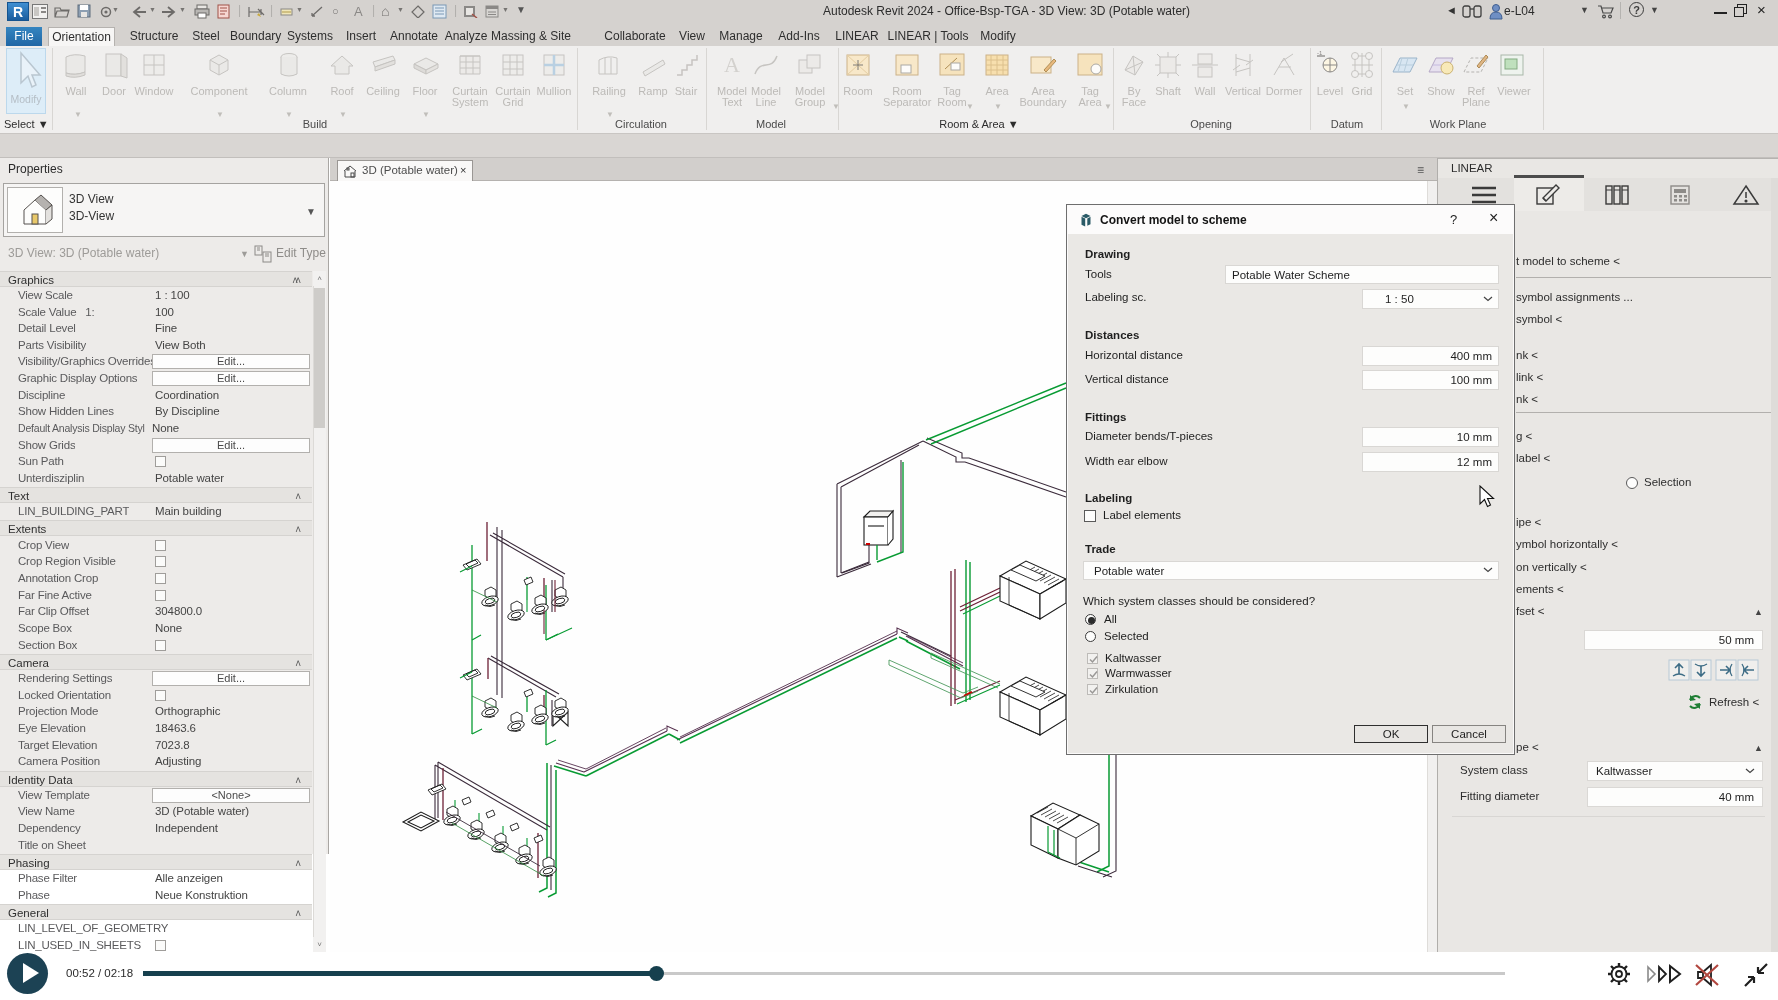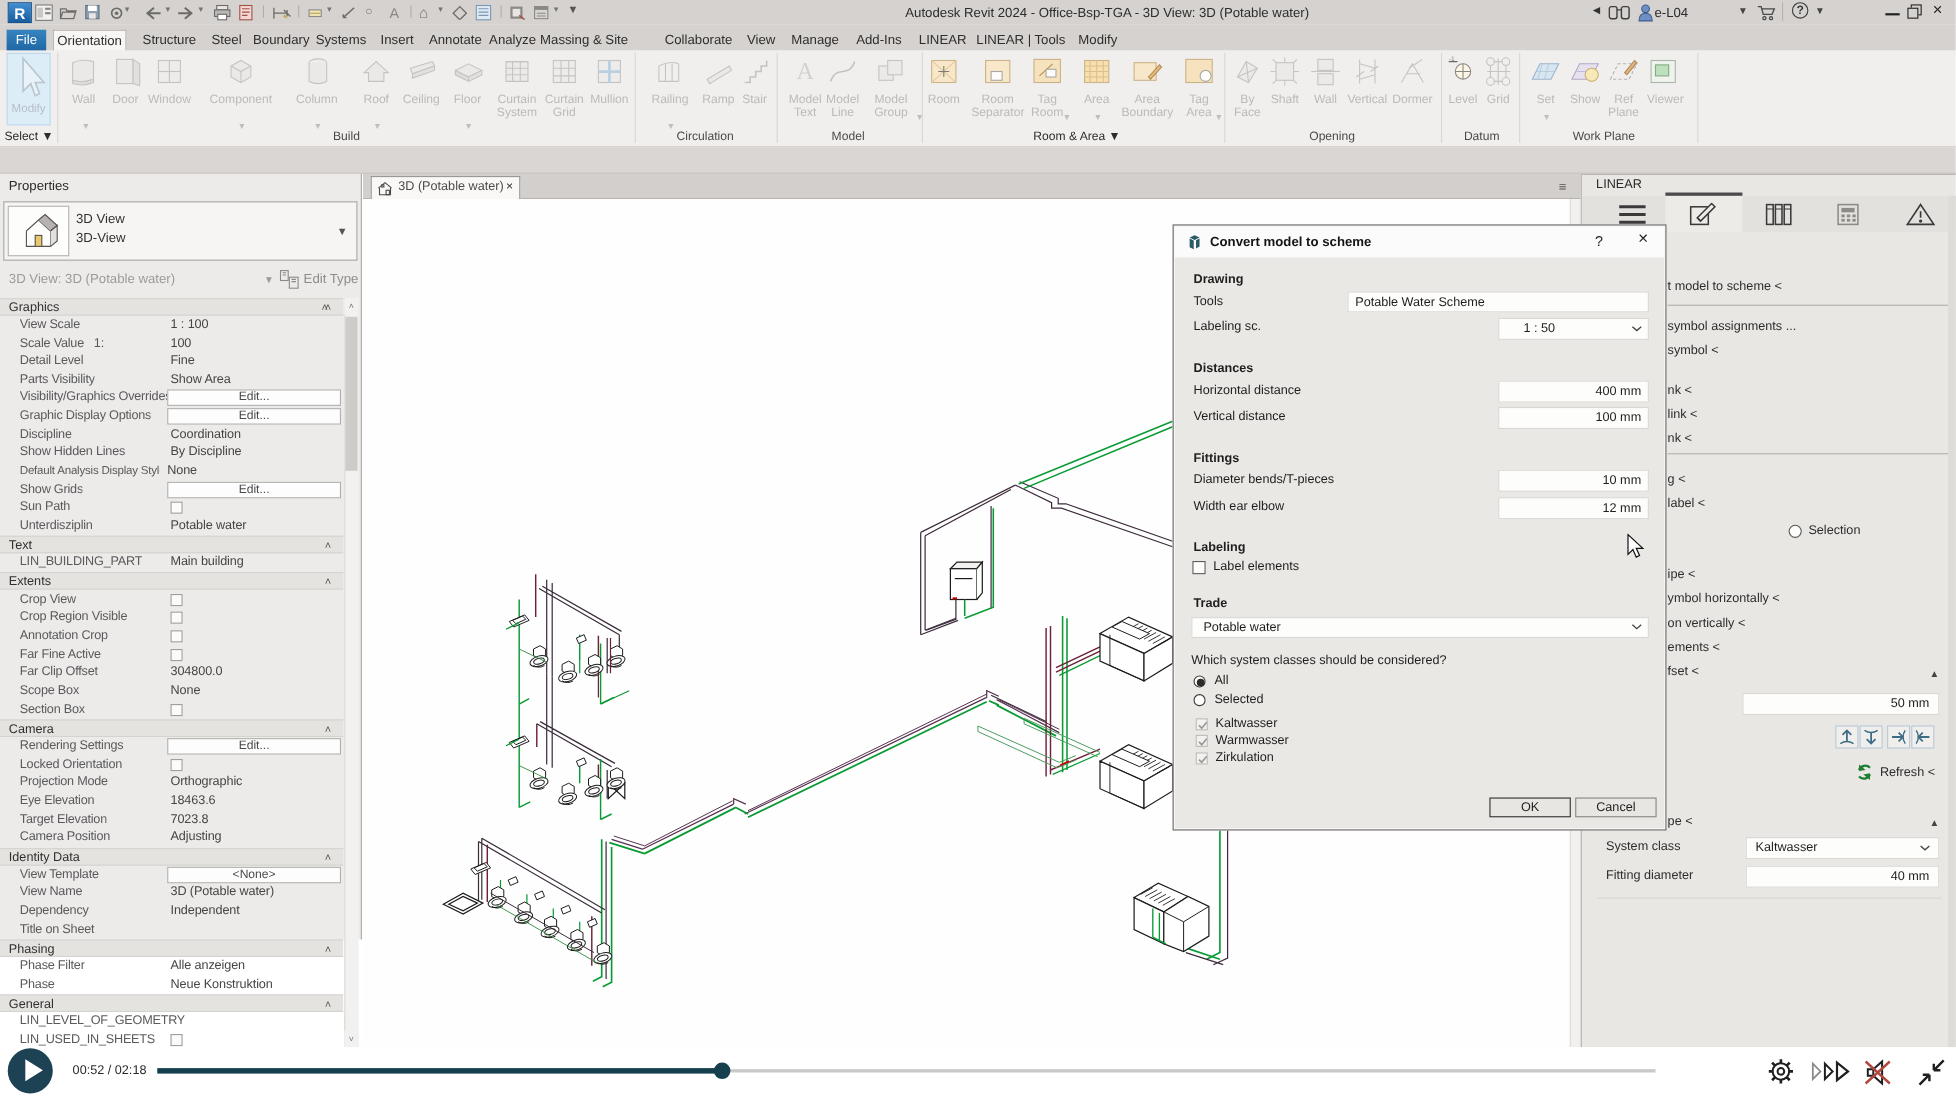--- a/index.html
+++ b/index.html
@@ -433,21 +433,21 @@
   <div class="pr" style="top:146px;">
       <span class="pl">Scale Value&nbsp;&nbsp;&nbsp;1:</span>
       <span class="pv">100</span>
     </div>
   <div class="pr" style="top:162px;">
       <span class="pl">Detail Level</span>
       <span class="pv">Fine</span>
     </div>
   <div class="pr" style="top:179px;">
       <span class="pl">Parts Visibility</span>
-      <span class="pv">Show Area</span>
+      <span class="pv">View Both</span>
     </div>
   <div class="pr" style="top:195px;">
       <span class="pl">Visibility/Graphics Overrides</span>
       <span class="pe">Edit...</span>
     </div>
   <div class="pr" style="top:212px;">
       <span class="pl">Graphic Display Options</span>
       <span class="pe">Edit...</span>
     </div>
   <div class="pr" style="top:229px;">

